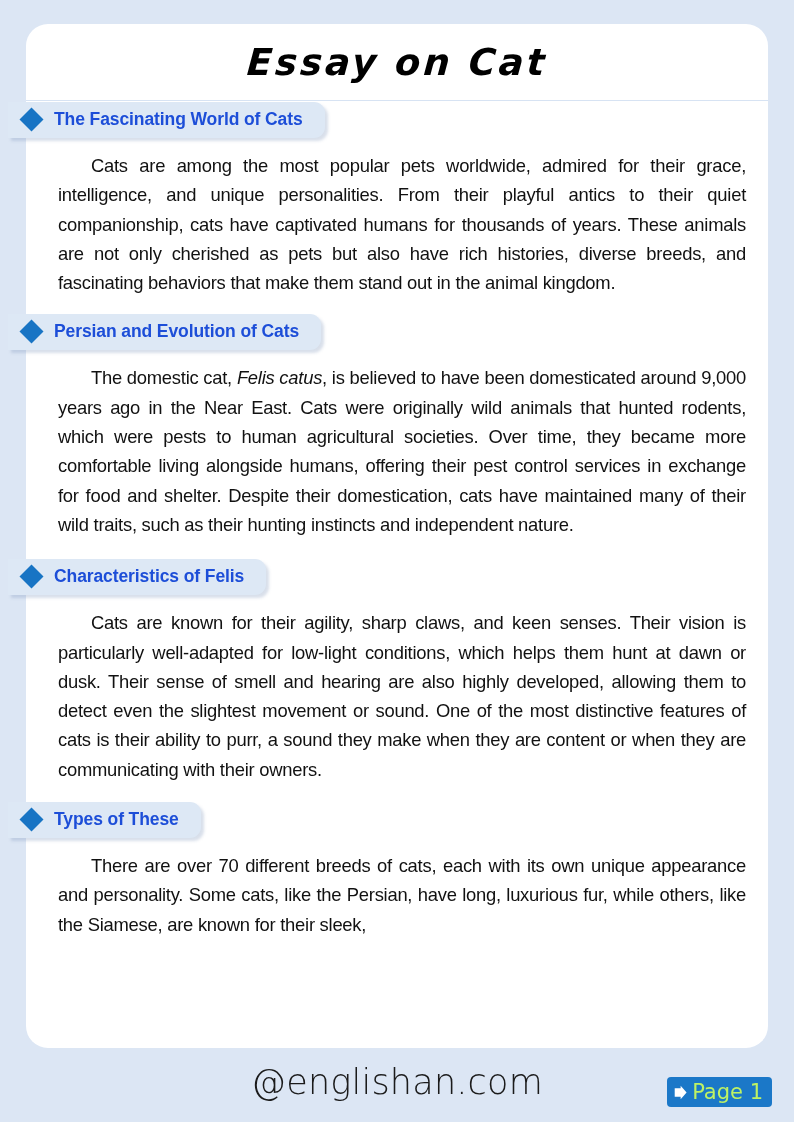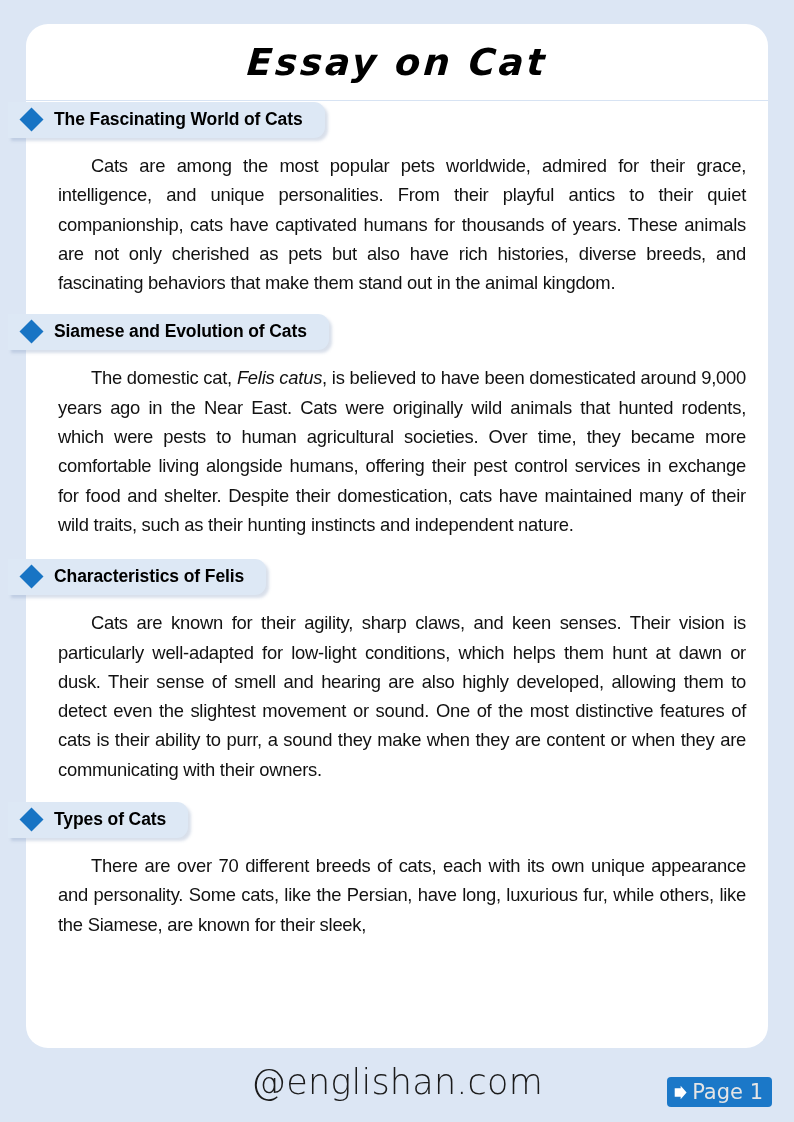--- a/index.html
+++ b/index.html
@@ -90,21 +90,21 @@
     height: 17px;
     background: #1874c4;
     transform: rotate(45deg);
     flex: 0 0 auto;
     margin-right: 14px;
   }
   .badge .badge-label {
     font-family: "Liberation Sans", sans-serif;
     font-weight: bold;
     font-size: 17.5px;
-    color: #000000;
+    color: #1d4ed8;
     white-space: nowrap;
     letter-spacing: -0.1px;
   }
 
   
   .para {
     margin: 0;
     padding: 0 22px 0 32px;
     text-align: justify;
     text-justify: inter-word;
@@ -159,21 +159,21 @@
   #page-badge .arrow-icon {
     width: 17px;
     height: 17px;
     margin-right: 2px;
     flex: 0 0 auto;
   }
   #page-badge .page-label {
     font-family: "DejaVu Sans", sans-serif;
     font-weight: 400;
     font-size: 21px;
-    color: #e5e5e5;
+    color: #bef264;
     white-space: nowrap;
     line-height: 21px;
   }
 </style>
 </head>
 <body>
 
 <div id="page">
 
   <div id="card">
@@ -191,21 +191,21 @@
       </div>
       <div class="sec-gap-a"></div>
       <p class="para"><span>Cats are among the most popular pets worldwide, admired for their grace, intelligence, and unique personalities. From their playful antics to their quiet companionship, cats have captivated humans for thousands of years. These animals are not only cherished as pets but also have rich histories, diverse breeds, and fascinating behaviors that make them stand out in the animal kingdom.</span></p>
     </div>
 
     <div class="sec-gap-b"></div>
 
     <div class="section">
       <div class="badge">
         <span class="diamond"></span>
-        <span class="badge-label">Siamese and Evolution of Cats</span>
+        <span class="badge-label">Persian and Evolution of Cats</span>
       </div>
       <div class="sec-gap-a"></div>
       <p class="para"><span>The domestic cat, </span><i>Felis catus</i><span>, is believed to have been domesticated around 9,000 years ago in the Near East. Cats were originally wild animals that hunted rodents, which were pests to human agricultural societies. Over time, they became more comfortable living alongside humans, offering their pest control services in exchange for food and shelter. Despite their domestication, cats have maintained many of their wild traits, such as their hunting instincts and independent nature.</span></p>
     </div>
 
     <div class="sec-gap-c"></div>
 
     <div class="section">
       <div class="badge">
         <span class="diamond"></span>
@@ -213,21 +213,21 @@
       </div>
       <div class="sec-gap-a"></div>
       <p class="para"><span>Cats are known for their agility, sharp claws, and keen senses. Their vision is particularly well-adapted for low-light conditions, which helps them hunt at dawn or dusk. Their sense of smell and hearing are also highly developed, allowing them to detect even the slightest movement or sound. One of the most distinctive features of cats is their ability to purr, a sound they make when they are content or when they are communicating with their owners.</span></p>
     </div>
 
     <div class="sec-gap-d"></div>
 
     <div class="section">
       <div class="badge">
         <span class="diamond"></span>
-        <span class="badge-label">Types of Cats</span>
+        <span class="badge-label">Types of These</span>
       </div>
       <div class="sec-gap-a"></div>
       <p class="para"><span>There are over 70 different breeds of cats, each with its own unique appearance and personality. Some cats, like the Persian, have long, luxurious fur, while others, like the Siamese, are known for their sleek,</span></p>
     </div>
 
   </div>
 
   <div id="footer">
     <div id="site-credit">@englishan.com</div>
     <div id="page-badge">

